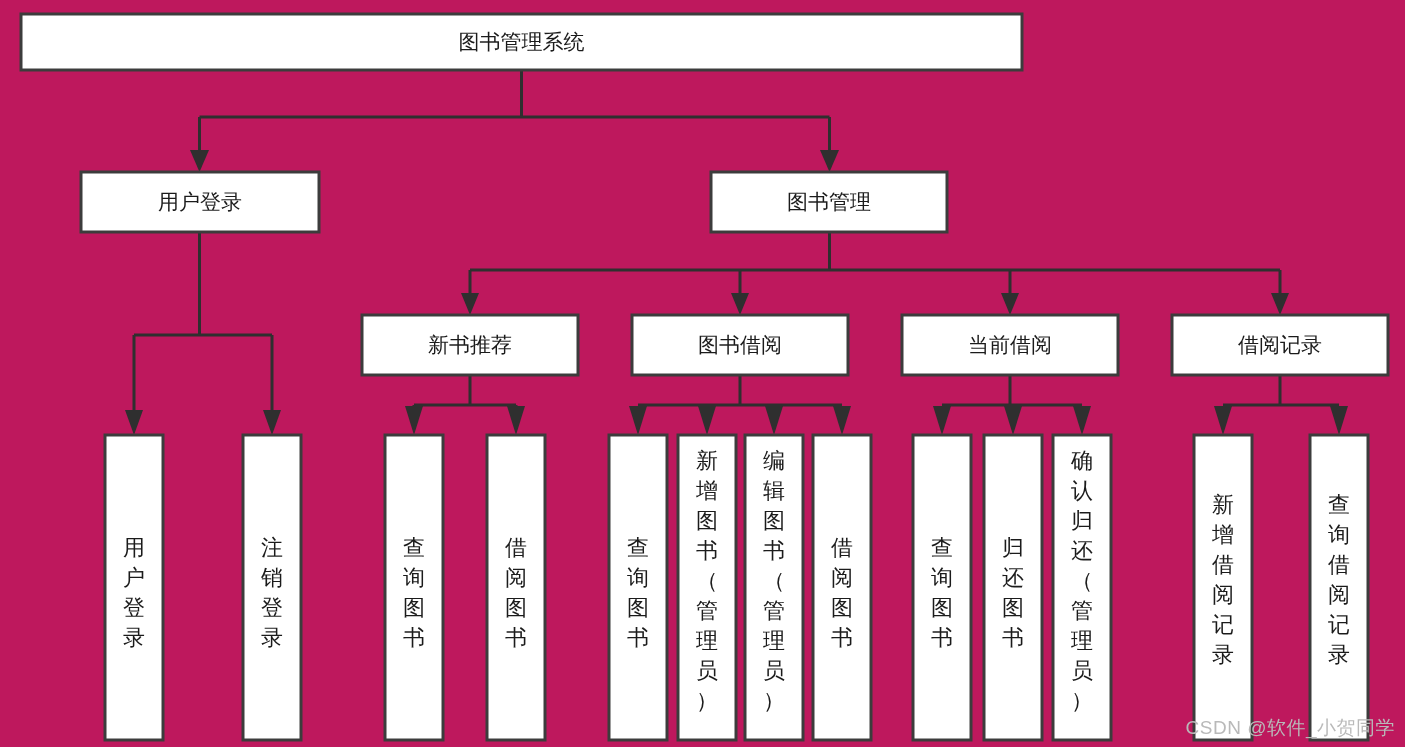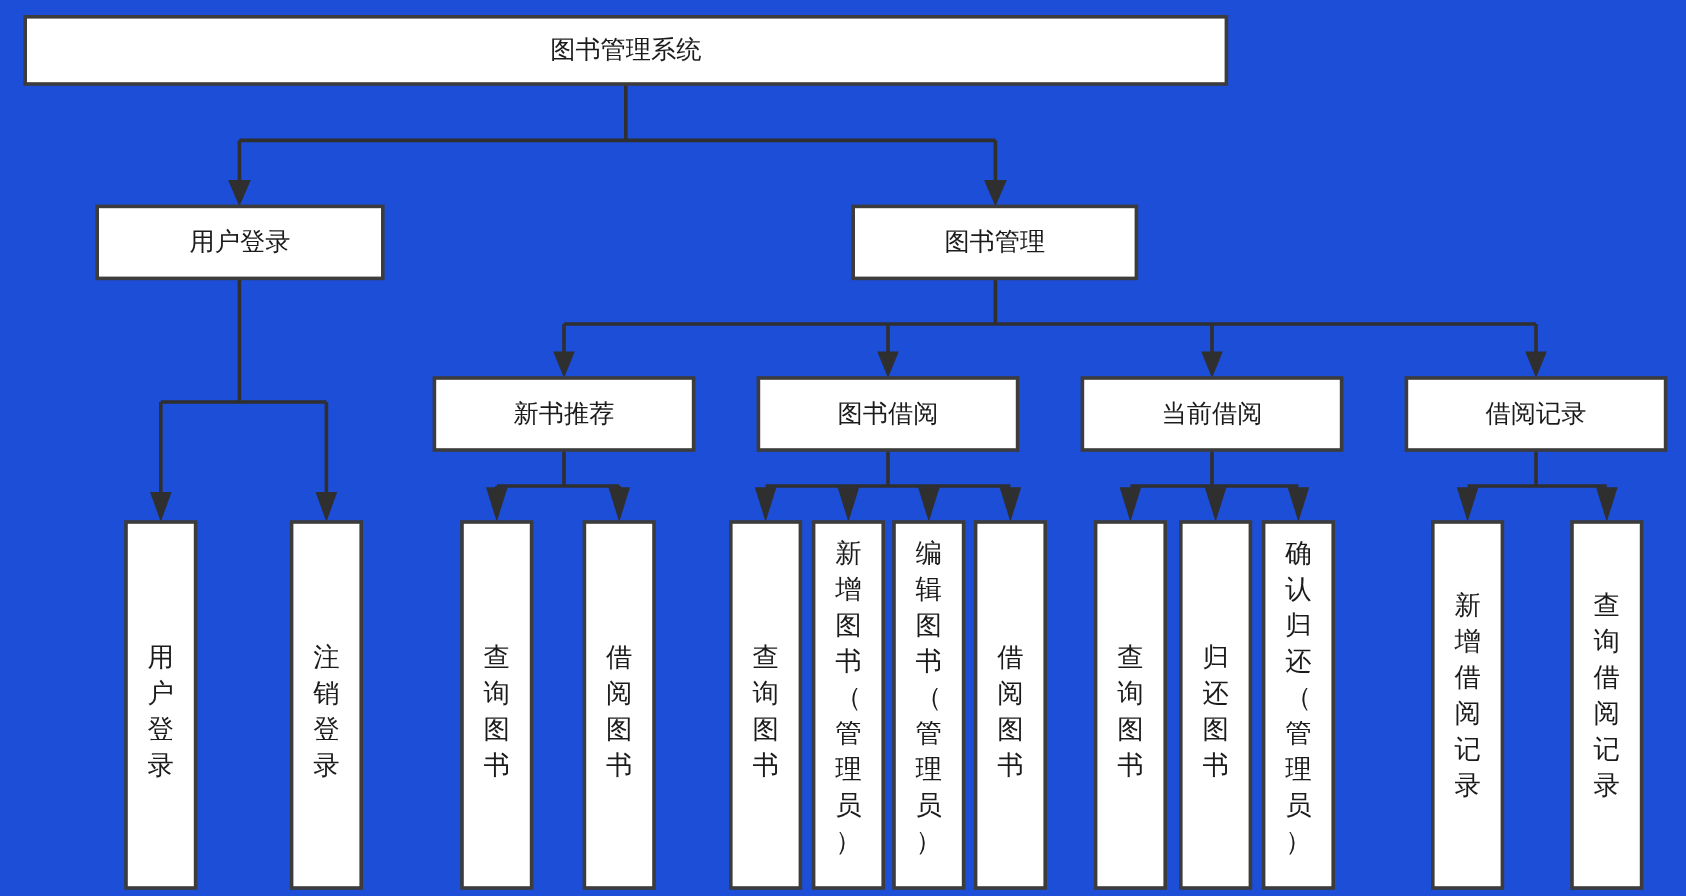--- a/index.html
+++ b/index.html
@@ -1,20 +1,20 @@
 <!DOCTYPE html>
 <html><head>
 <meta charset="utf-8">
 <style>
   html,body{margin:0;padding:0;background:#ffffff;}
   body{
     font-family:"Liberation Sans","DejaVu Sans",sans-serif;
     width:1405px;height:747px;overflow:hidden;
   }
-  #diagram-root{position:relative;width:1405px;height:747px;background:#1d4ed8;}
+  #diagram-root{position:relative;width:1405px;height:747px;background:#be185d;}
   svg.flow{display:block;width:1405px;height:747px;}
 
   .node-rect{
     fill:#ffffff;
     stroke:#3c3c3c;
     stroke-width:3;
   }
   .node-label{
     fill:#1b1b1b;
     font-family:"Liberation Sans","DejaVu Sans",sans-serif;
@@ -186,13 +186,14 @@
         <rect class="node-rect" x="1194" y="435" width="58" height="305"></rect>
         <text class="node-label-vert" x="1223" y="512"><tspan x="1223" dy="0">新</tspan><tspan x="1223" dy="30">增</tspan><tspan x="1223" dy="30">借</tspan><tspan x="1223" dy="30">阅</tspan><tspan x="1223" dy="30">记</tspan><tspan x="1223" dy="30">录</tspan></text>
       </g>
       <g>
         <rect class="node-rect" x="1310" y="435" width="58" height="305"></rect>
         <text class="node-label-vert" x="1339" y="512"><tspan x="1339" dy="0">查</tspan><tspan x="1339" dy="30">询</tspan><tspan x="1339" dy="30">借</tspan><tspan x="1339" dy="30">阅</tspan><tspan x="1339" dy="30">记</tspan><tspan x="1339" dy="30">录</tspan></text>
       </g>
     </g>
   </svg>
 
+  <div class="watermark">CSDN @软件_小贺同学</div>
 </div>
 
 </body></html>

